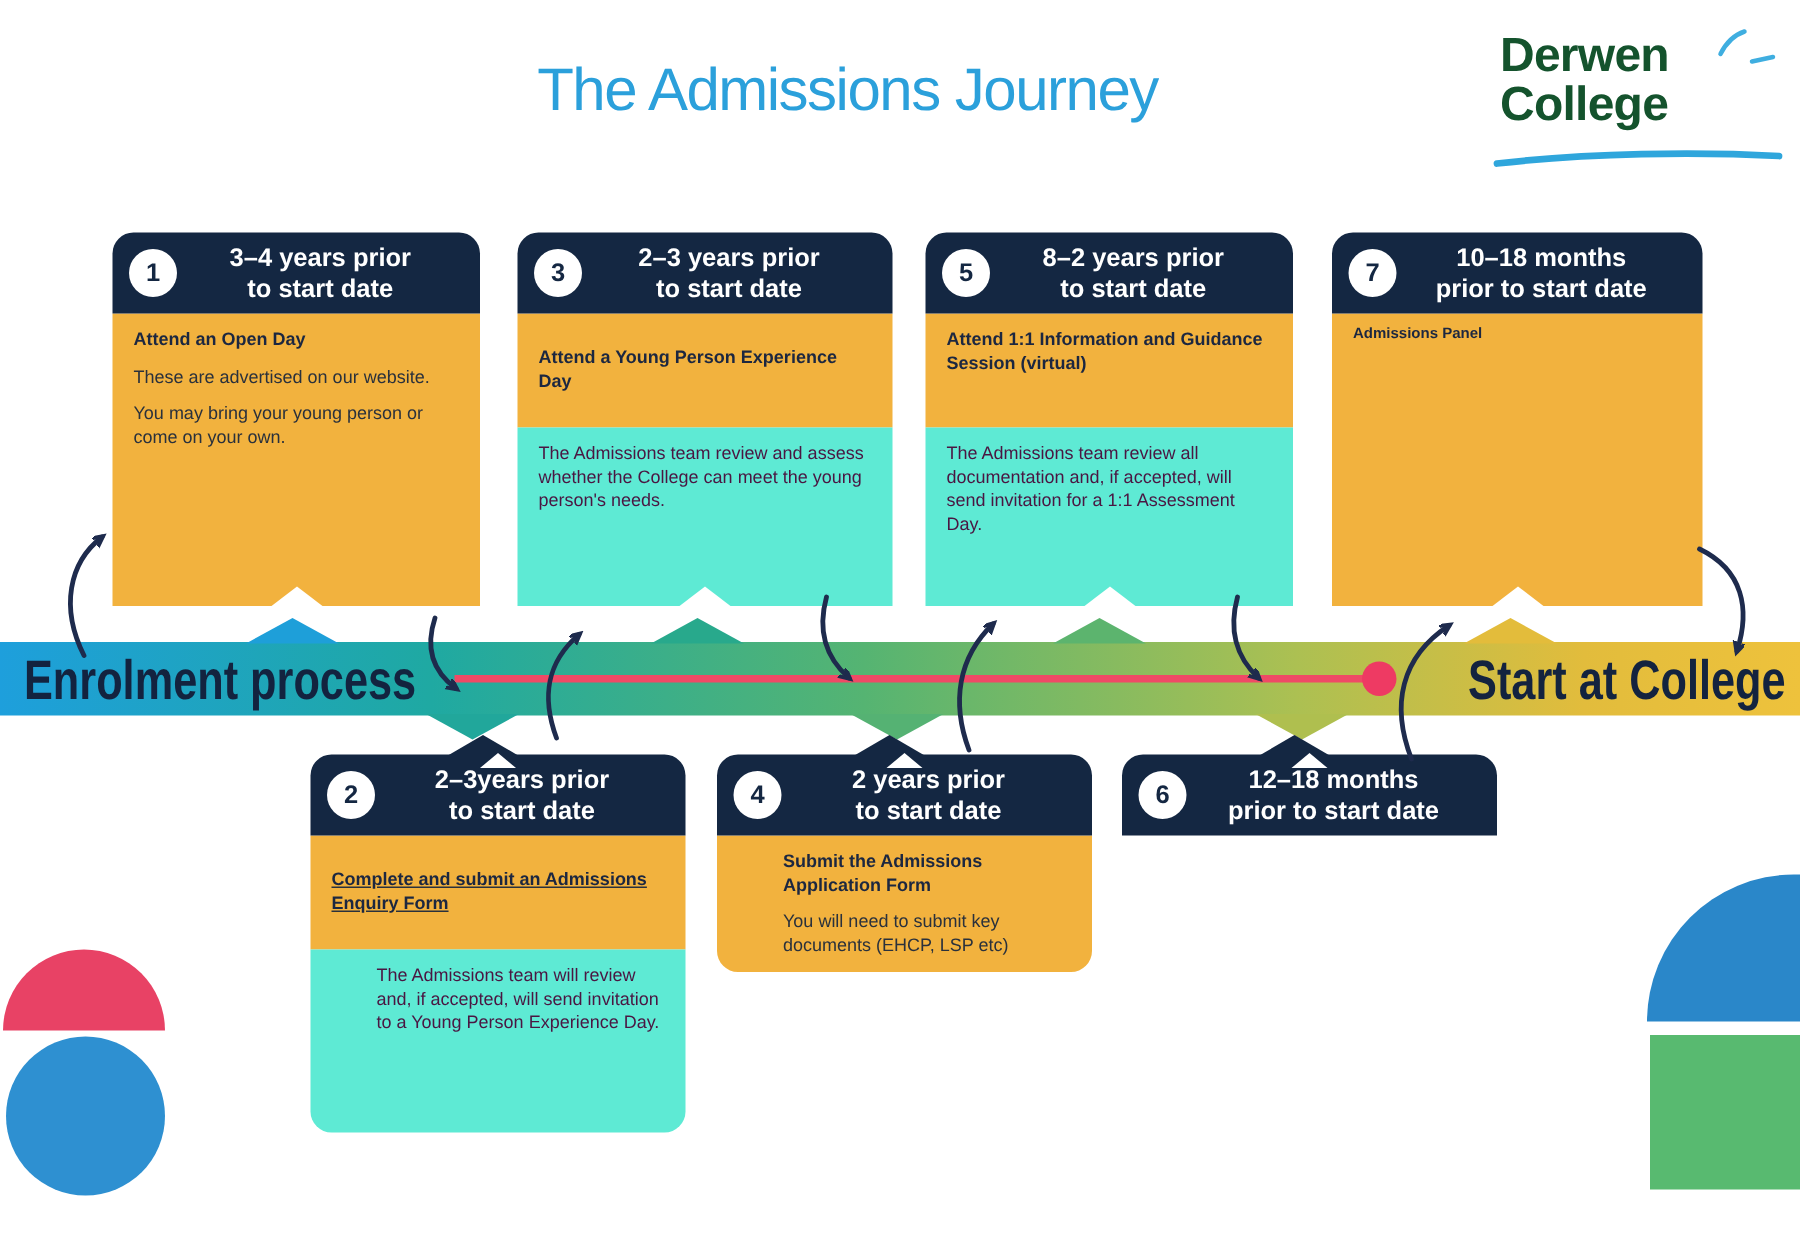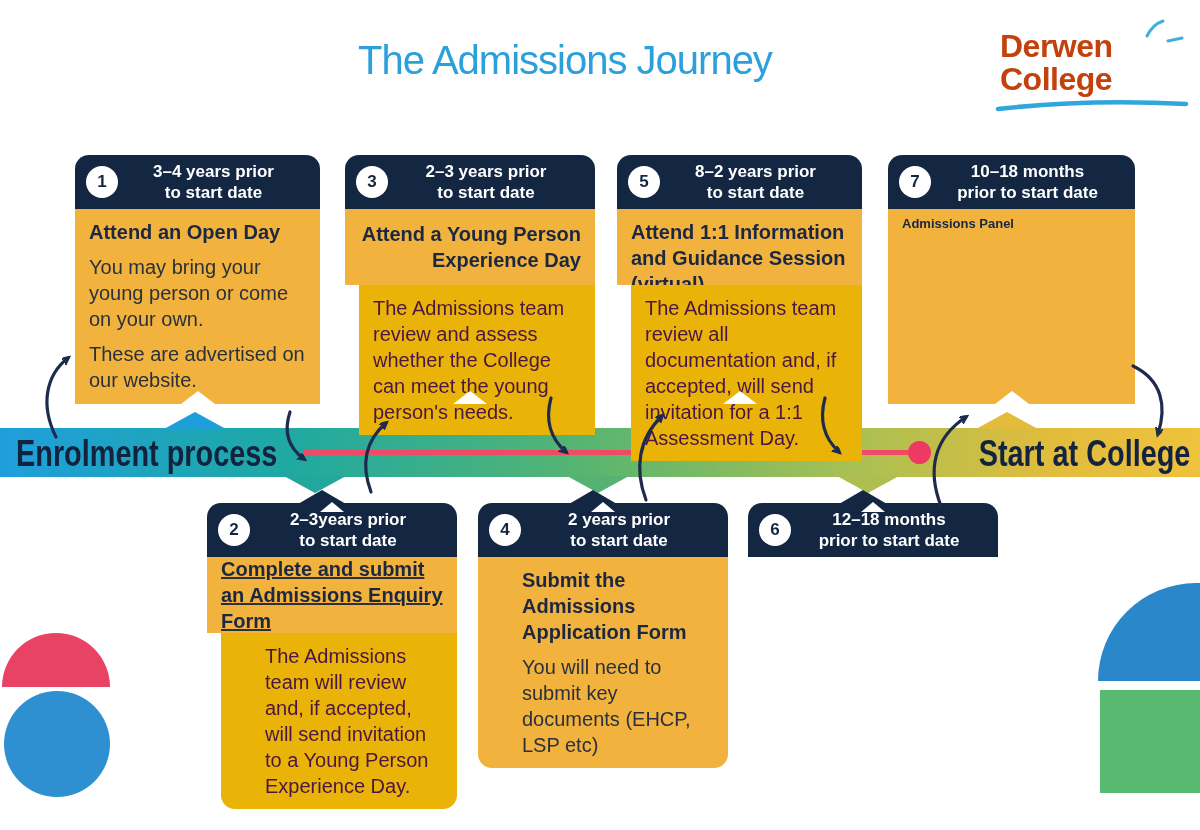--- a/index.html
+++ b/index.html
@@ -6,22 +6,22 @@
   #canvas{
     position:relative;width:1200px;height:830px;background:#ffffff;overflow:hidden;
     font-family:"Liberation Sans",sans-serif;color:#142742;
   }
   
   .page-title{
     position:absolute;left:0;top:38px;width:1130px;text-align:center;
     font-size:40px;font-weight:400;letter-spacing:-1px;color:#2BA0DB;
   }
   .logo{
-    position:absolute;left:1000px;top:30px;width:190px;
-    font-size:32px;font-weight:700;line-height:1.04;letter-spacing:-0.5px;color:#c2410c;
+    position:absolute;left:1000px;top:20px;width:190px;
+    font-size:32px;font-weight:700;line-height:1.04;letter-spacing:-0.5px;color:#14532d;
   }
   .logo span{display:block;}
   
   .band{
     position:absolute;left:0;top:428px;width:1200px;height:49px;
     background:linear-gradient(90deg,#1E9FDC 0%,#1FA9A2 24%,#55B472 48%,#ACC052 72%,#E2BC3C 88%,#EEC23C 100%);
   }
   .band-label{
     position:absolute;top:433px;font-size:37px;font-weight:700;color:#13233F;white-space:nowrap;
   }
@@ -41,25 +41,25 @@
     position:relative;background:#142742;border-radius:14px 14px 0 0;min-height:54px;
     display:flex;flex-direction:column;align-items:center;justify-content:center;
     color:#fff;font-size:17px;font-weight:600;line-height:1.25;text-align:center;
     padding:5px 8px 5px 40px;box-sizing:border-box;
   }
   .num{
     position:absolute;left:11px;top:50%;margin-top:-16px;width:32px;height:32px;border-radius:50%;
     background:#fff;color:#142742;font-size:17px;font-weight:700;
     display:flex;align-items:center;justify-content:center;
   }
-  .sec{padding:10px 14px;box-sizing:border-box;font-size:20px;line-height:1.3;}
+  .sec{padding:10px 14px;box-sizing:border-box;font-size:12px;line-height:1.3;}
   .sec p{margin:0 0 9px;}
   .sec p:last-child{margin-bottom:0;}
   .sec-yellow{background:#F2B23E;color:#2A313C;}
-  .sec-pink{background:#eab308;color:#4A1642;margin-left:14px;}
+  .sec-pink{background:#5eead4;color:#4A1642;}
   .grow{flex:1;}
   .card > .sec:last-of-type{border-radius:0 0 14px 14px;padding-left:44px;}
   .card-title{font-weight:700;color:#1C2740;}
   
   .notch-bottom{
     position:absolute;bottom:0;left:50%;margin-left:-17px;width:0;height:0;z-index:3;
     border-left:17px solid transparent;border-right:17px solid transparent;border-bottom:13px solid #ffffff;
   }
   
   .tab-dark{
@@ -109,33 +109,33 @@
   <div class="band-label band-label-right">Start at College</div>
 
   <div class="card top" style="left:75px;width:245px;">
     <div class="card-header">
       <span class="num">1</span>
       <span>3–4 years prior</span>
       <span>to start date</span>
     </div>
     <div class="sec sec-yellow grow">
       <p class="card-title">Attend an Open Day</p>
+      <p>These are advertised on our website.</p>
       <p>You may bring your young person or come on your own.</p>
-      <p>These are advertised on our website.</p>
     </div>
     <div class="notch-bottom"></div>
   </div>
 
   <div class="card top" style="left:345px;width:250px;">
     <div class="card-header">
       <span class="num">3</span>
       <span>2–3 years prior</span>
       <span>to start date</span>
     </div>
-    <div class="sec sec-yellow" style="min-height:76px;display:flex;align-items:center;text-align:right;">
+    <div class="sec sec-yellow" style="min-height:76px;display:flex;align-items:center;">
       <p class="card-title">Attend a Young Person Experience Day</p>
     </div>
     <div class="sec sec-pink grow">
       <p>The Admissions team review and assess whether the College can meet the young person's needs.</p>
     </div>
     <div class="notch-bottom"></div>
   </div>
 
   <div class="card top" style="left:617px;width:245px;">
     <div class="card-header">
@@ -151,21 +151,21 @@
     </div>
     <div class="notch-bottom"></div>
   </div>
 
   <div class="card top" style="left:888px;width:247px;">
     <div class="card-header">
       <span class="num">7</span>
       <span>10–18 months</span>
       <span>prior to start date</span>
     </div>
-    <div class="sec sec-yellow grow" style="font-size:13px;padding-top:7px;">
+    <div class="sec sec-yellow grow" style="font-size:10px;padding-top:7px;">
       <p class="card-title" style="margin-bottom:4px;">Admissions Panel</p>
     </div>
     <div class="notch-bottom"></div>
   </div>
 
   <div class="card bottom" style="left:207px;width:250px;">
     <div class="card-header">
       <div class="tab-dark"></div>
       <div class="tab-notch"></div>
       <span class="num">2</span>

